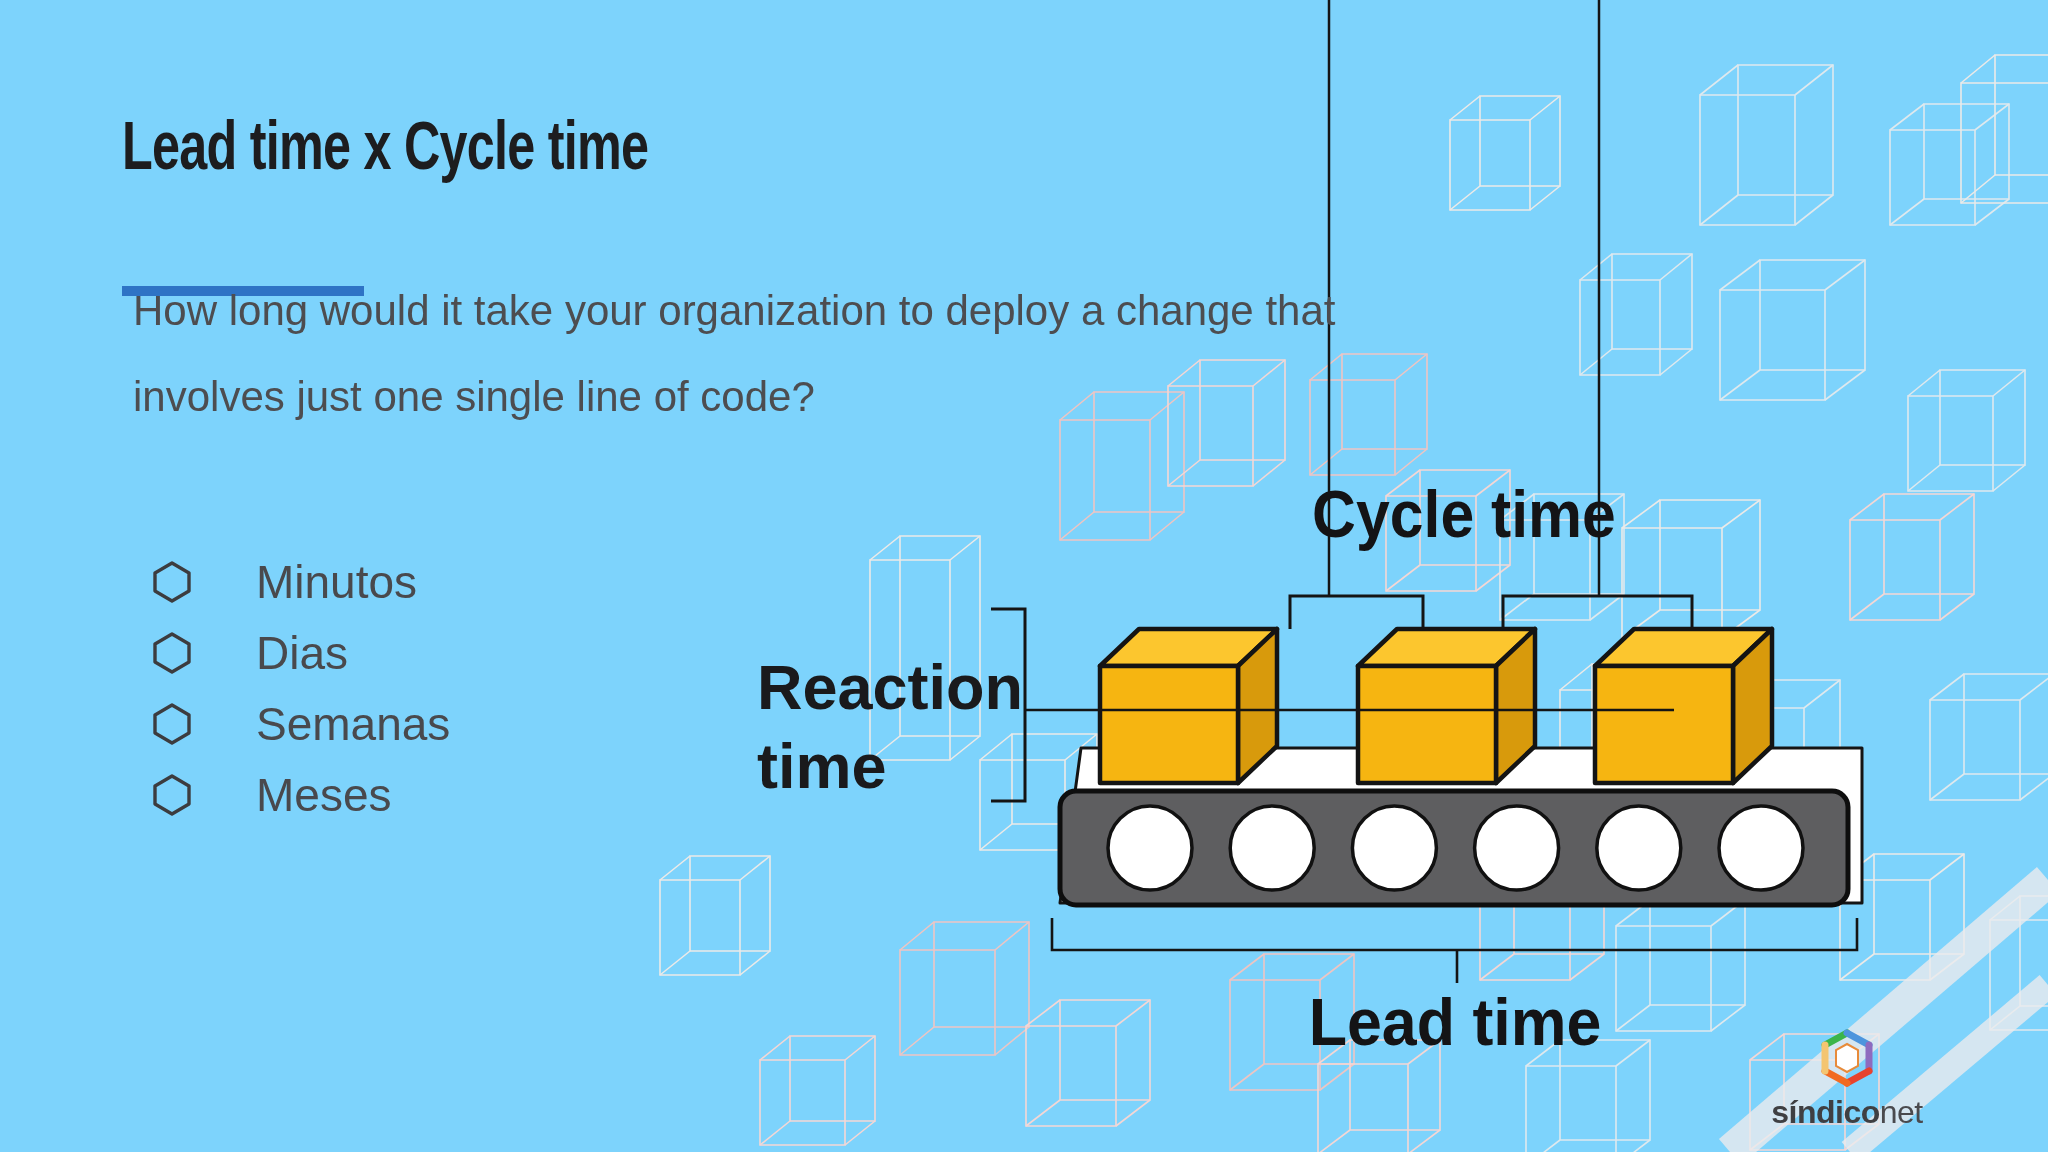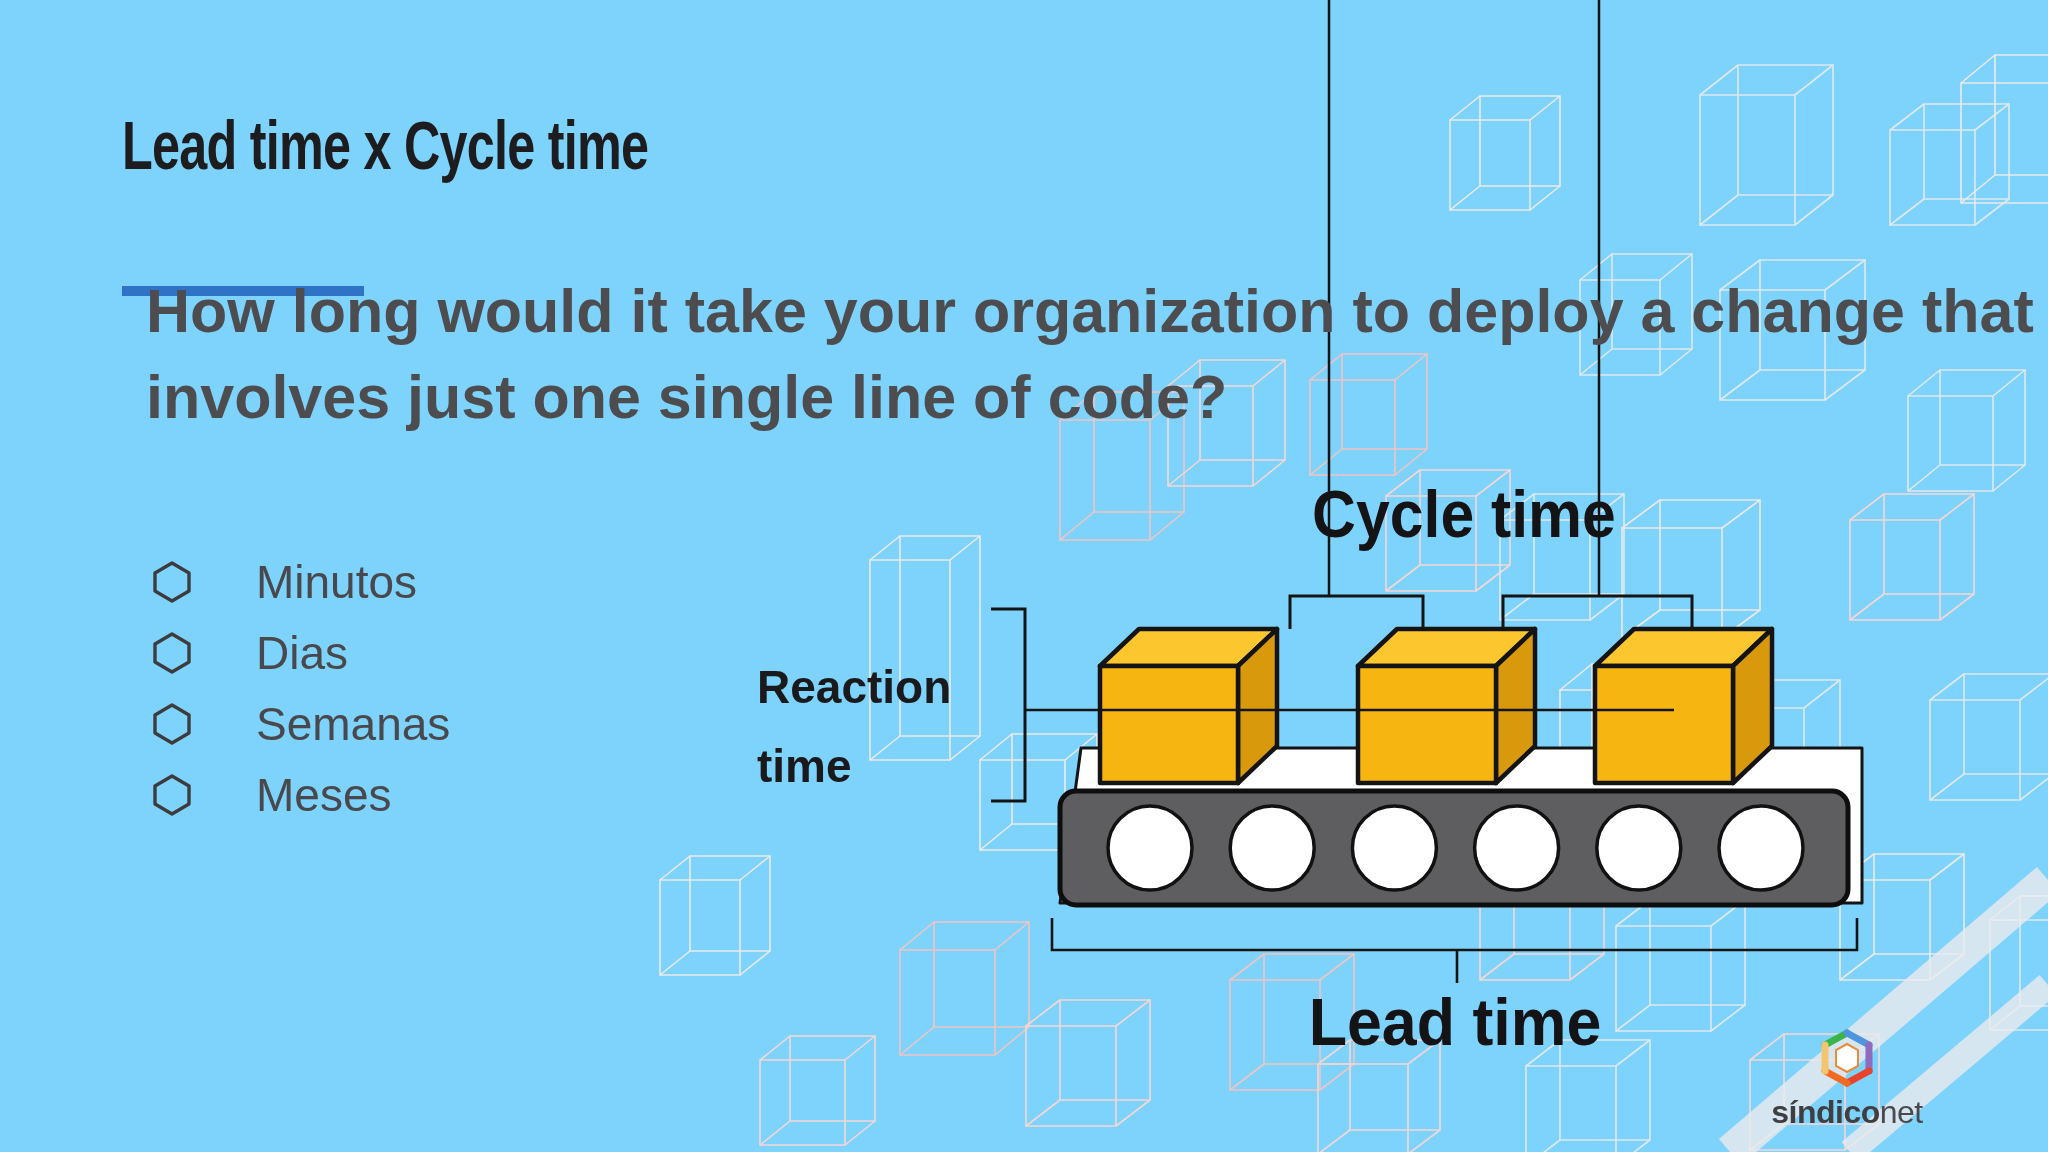--- a/index.html
+++ b/index.html
@@ -19,22 +19,22 @@
     left:122px;top:106px;
     font-size:68px;font-weight:700;color:#1d1d1f;
     letter-spacing:-1px;
     transform:scaleX(0.74);transform-origin:left top;
   }
   .title-underline{
     position:absolute;z-index:2;
     left:122px;top:286px;width:242px;height:10px;
   }
   .intro{
-    left:146px;top:268px;
-    font-size:61px;font-weight:700;color:#4d4d50;
+    left:133px;top:268px;
+    font-size:42px;font-weight:400;color:#4d4d50;
     line-height:86px;letter-spacing:0px;
   }
   .option-list{
     position:absolute;z-index:2;
     left:152px;top:546px;
   }
   .option-item{
     display:flex;align-items:center;height:71px;
   }
   .option-item .hex{
@@ -43,21 +43,21 @@
   .option-item .option-label{
     font-size:46px;font-weight:300;color:#49494d;margin-left:8px;
   }
 
   .cycle-label{
     left:1464px;top:476px;transform:translateX(-50%) scaleX(0.92);
     font-size:66px;font-weight:600;color:#141416;
   }
   .reaction-label{
     left:757px;top:648px;
-    font-size:46px;font-weight:600;color:#1a1a1c;
+    font-size:63px;font-weight:600;color:#1a1a1c;
     line-height:79px;white-space:pre-line;
   }
   .lead-label{
     left:1455px;top:984px;transform:translateX(-50%) scaleX(0.95);
     font-size:66px;font-weight:600;color:#141416;
   }
 
   .logo{
     position:absolute;z-index:2;
     left:1762px;top:1028px;width:170px;

